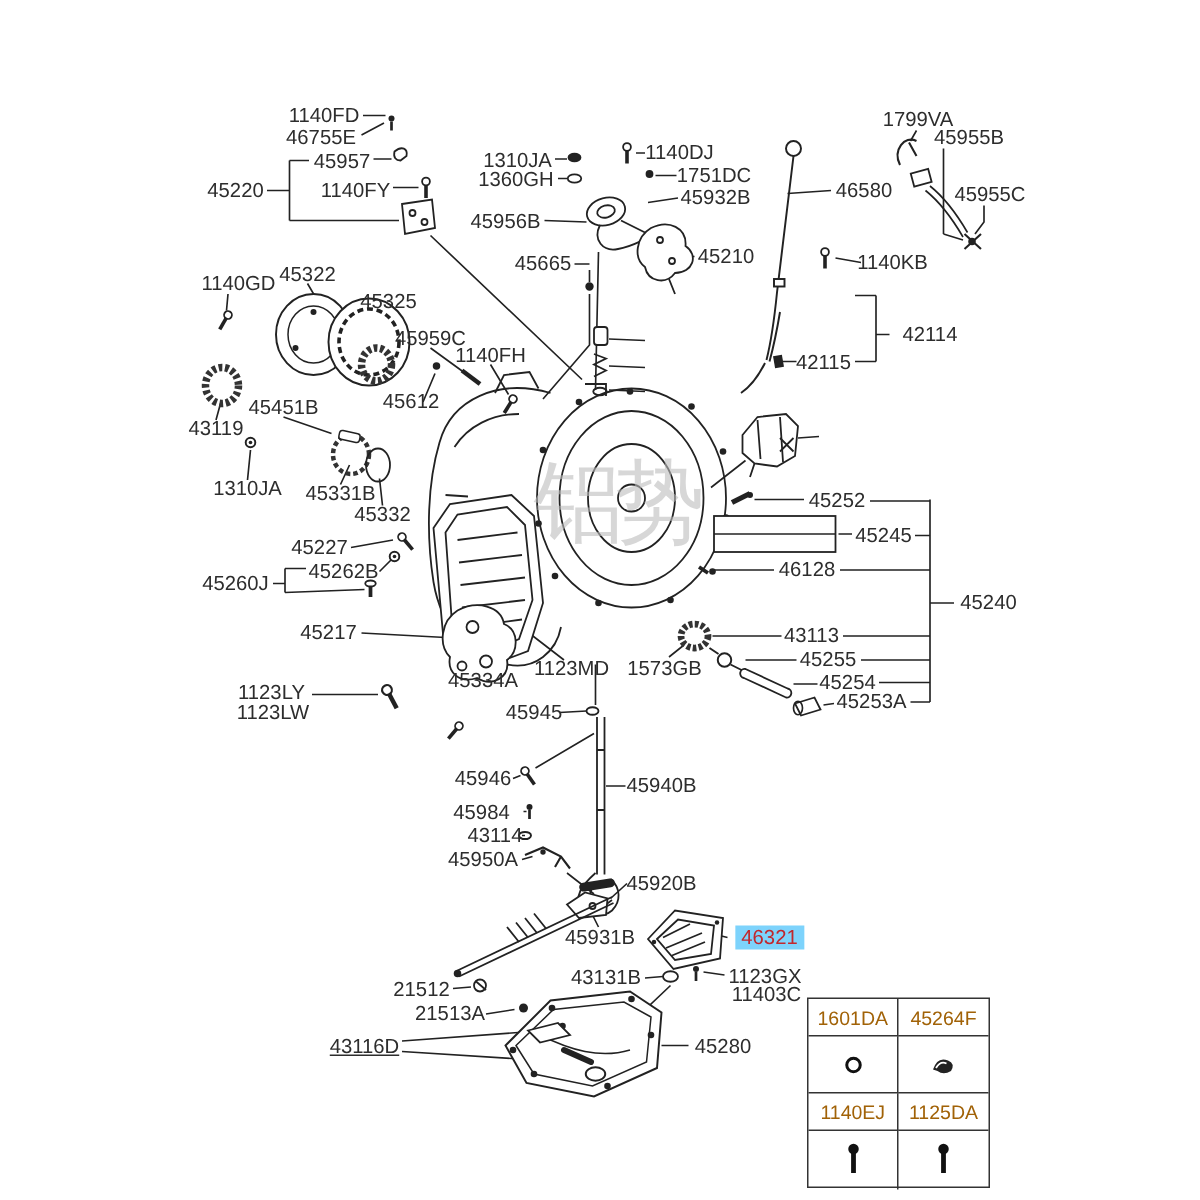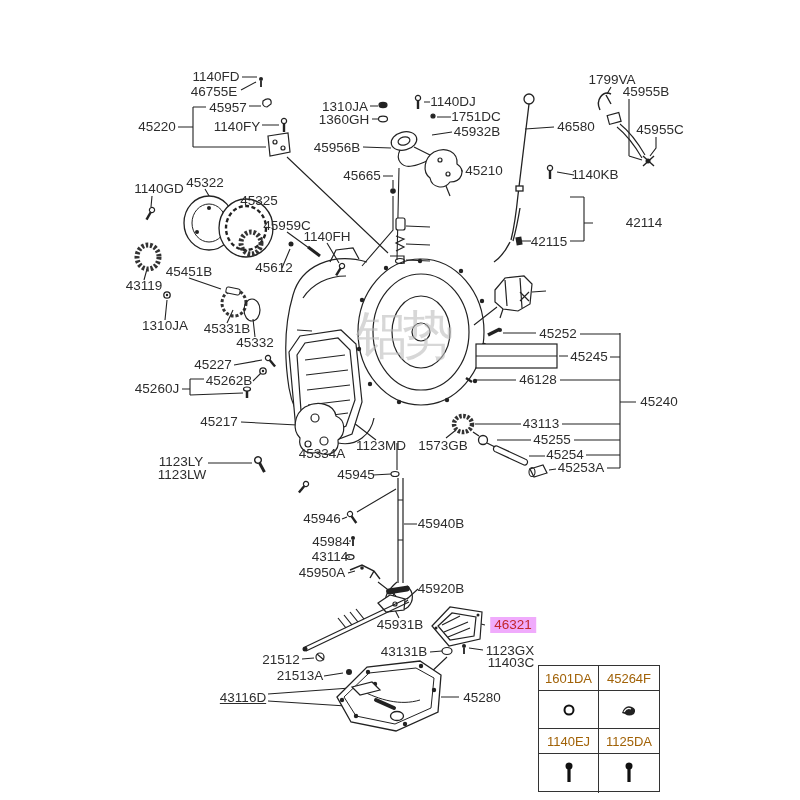--- a/index.html
+++ b/index.html
@@ -1,19 +1,19 @@
 <!DOCTYPE html>
 <html style="--line: #222222;"><head>
 <meta charset="utf-8">
 <style>
   html,body{margin:0;padding:0;background:#fff;}
   #stage{position:relative;width:800px;height:800px;background:#fff;overflow:hidden;
          font-family:"Liberation Sans",sans-serif;}
   #artwork{position:absolute;left:0;top:0;z-index:1;}
-  #watermark{position:absolute;left:356px;top:292px;z-index:2;font-size:52px;line-height:86px;
+  #watermark{position:absolute;left:356px;top:292px;z-index:2;font-size:60px;line-height:86px;
              font-family:"DejaVu Serif",serif;color:#bdbdbd;opacity:.6;letter-spacing:-6px;
              user-select:none;}
   #labels-layer{position:absolute;left:0;top:0;width:800px;height:776px;z-index:4;}
   .plabel{position:absolute;transform:translate(-50%,-50%);font-size:13.5px;color:#2d2d2d;
           white-space:nowrap;line-height:14px;}
   .plabel.hl{background:#ea7672;color:#c2272d;padding:1px 4px;}
   
   #ref-table{position:absolute;left:538px;top:665px;width:122px;height:127px;z-index:4;
              border:1.6px solid #333;box-sizing:border-box;display:grid;
              grid-template-columns:1fr 1fr;grid-template-rows:25px 38px 25px 39px;}
@@ -250,21 +250,21 @@
       <span class="plabel" style="left: 337px; top: 148px;">45956B</span>
       <span class="plabel" style="left: 453px; top: 102px;">1140DJ</span>
       <span class="plabel" style="left: 476px; top: 117px;">1751DC</span>
       <span class="plabel" style="left: 477px; top: 132px;">45932B</span>
       <span class="plabel" style="left: 484px; top: 171px;">45210</span>
       <span class="plabel" style="left: 576px; top: 127px;">46580</span>
       <span class="plabel" style="left: 612px; top: 80px;">1799VA</span>
       <span class="plabel" style="left: 646px; top: 92px;">45955B</span>
       <span class="plabel" style="left: 660px; top: 130px;">45955C</span>
       <span class="plabel" style="left: 595px; top: 175px;">1140KB</span>
-      <span class="plabel" style="left: 620px; top: 223px; margin-left: 24px;">42114</span>
+      <span class="plabel" style="left: 620px; top: 223px;">42114</span>
       <span class="plabel" style="left: 549px; top: 242px;">42115</span>
       <span class="plabel" style="left: 362px; top: 176px;">45665</span>
       <span class="plabel" style="left: 159px; top: 189px;">1140GD</span>
       <span class="plabel" style="left: 205px; top: 183px;">45322</span>
       <span class="plabel" style="left: 259px; top: 201px;">45325</span>
       <span class="plabel" style="left: 287px; top: 226px;">45959C</span>
       <span class="plabel" style="left: 327px; top: 237px;">1140FH</span>
       <span class="plabel" style="left: 144px; top: 286px;">43119</span>
       <span class="plabel" style="left: 189px; top: 272px;">45451B</span>
       <span class="plabel" style="left: 274px; top: 268px;">45612</span>
@@ -276,34 +276,34 @@
       <span class="plabel" style="left: 157px; top: 389px;">45260J</span>
       <span class="plabel" style="left: 219px; top: 422px;">45217</span>
       <span class="plabel" style="left: 181px; top: 462px;">1123LY</span>
       <span class="plabel" style="left: 182px; top: 475px;">1123LW</span>
       <span class="plabel" style="left: 322px; top: 454px;">45334A</span>
       <span class="plabel" style="left: 381px; top: 446px;">1123MD</span>
       <span class="plabel" style="left: 443px; top: 446px;">1573GB</span>
       <span class="plabel" style="left: 356px; top: 475px;">45945</span>
       <span class="plabel" style="left: 322px; top: 519px;">45946</span>
       <span class="plabel" style="left: 441px; top: 524px;">45940B</span>
-      <span class="plabel" style="left: 331px; top: 542px;">45984</span>
+      <span class="plabel" style="left: 321px; top: 542px;">45984</span>
       <span class="plabel" style="left: 330px; top: 557px;">43114</span>
       <span class="plabel" style="left: 322px; top: 573px;">45950A</span>
       <span class="plabel" style="left: 441px; top: 589px;">45920B</span>
       <span class="plabel" style="left: 558px; top: 334px;">45252</span>
       <span class="plabel" style="left: 589px; top: 357px;">45245</span>
       <span class="plabel" style="left: 538px; top: 380px;">46128</span>
       <span class="plabel" style="left: 659px; top: 402px;">45240</span>
       <span class="plabel" style="left: 541px; top: 424px;">43113</span>
       <span class="plabel" style="left: 552px; top: 440px;">45255</span>
       <span class="plabel" style="left: 565px; top: 455px;">45254</span>
       <span class="plabel" style="left: 581px; top: 468px;">45253A</span>
       <span class="plabel" style="left: 400px; top: 625px;">45931B</span>
-      <span class="plabel hl" style="left: 513px; top: 625px; background: #f0abfc; color: rgb(194, 39, 45);">46321</span>
+      <span class="plabel hl" style="left: 513px; top: 625px; background: #7dd3fc; color: rgb(194, 39, 45);">46321</span>
       <span class="plabel" style="left: 404px; top: 652px;">43131B</span>
       <span class="plabel" style="left: 510px; top: 651px;">1123GX</span>
       <span class="plabel" style="left: 511px; top: 663px;">11403C</span>
       <span class="plabel" style="left: 281px; top: 660px;">21512</span>
       <span class="plabel" style="left: 300px; top: 676px;">21513A</span>
       <span class="plabel" style="left: 243px; top: 698px; text-decoration: underline;">43116D</span>
       <span class="plabel" style="left: 482px; top: 698px;">45280</span>
     </div>
 
   <div id="ref-table">

